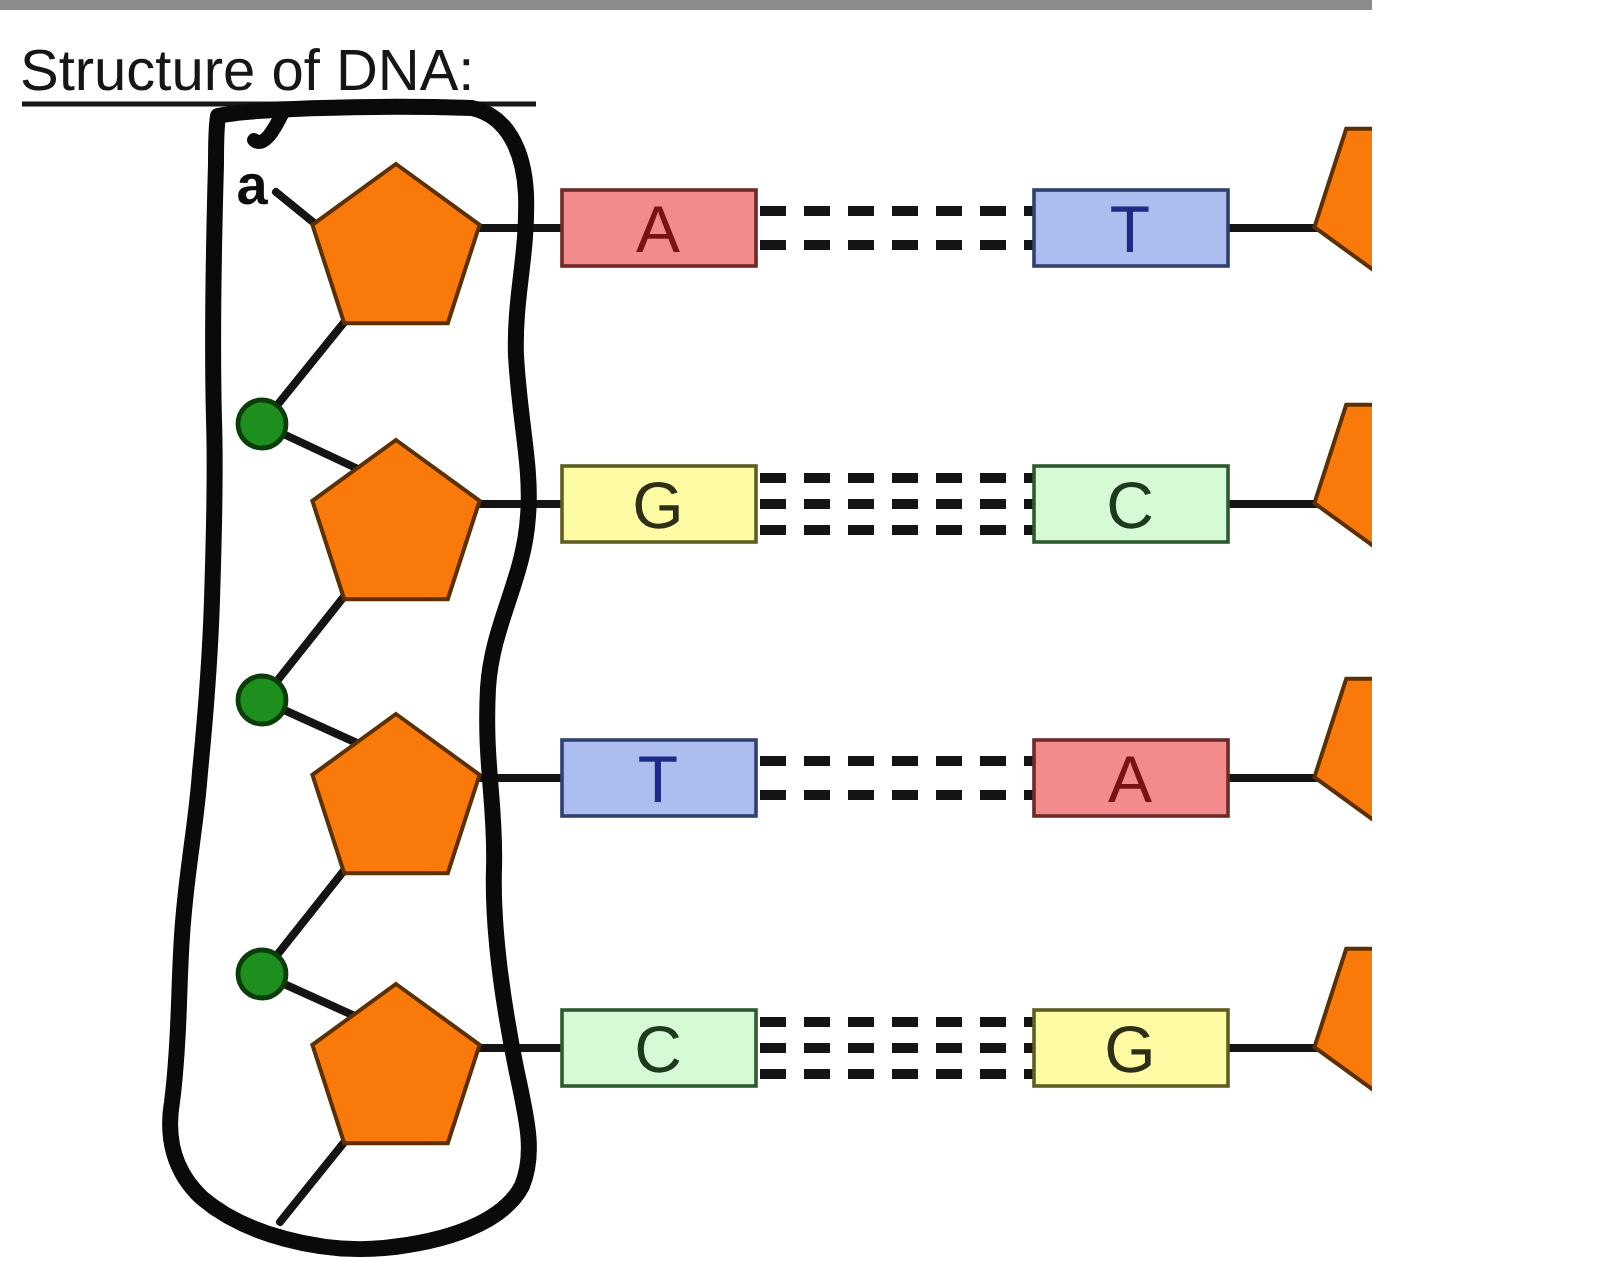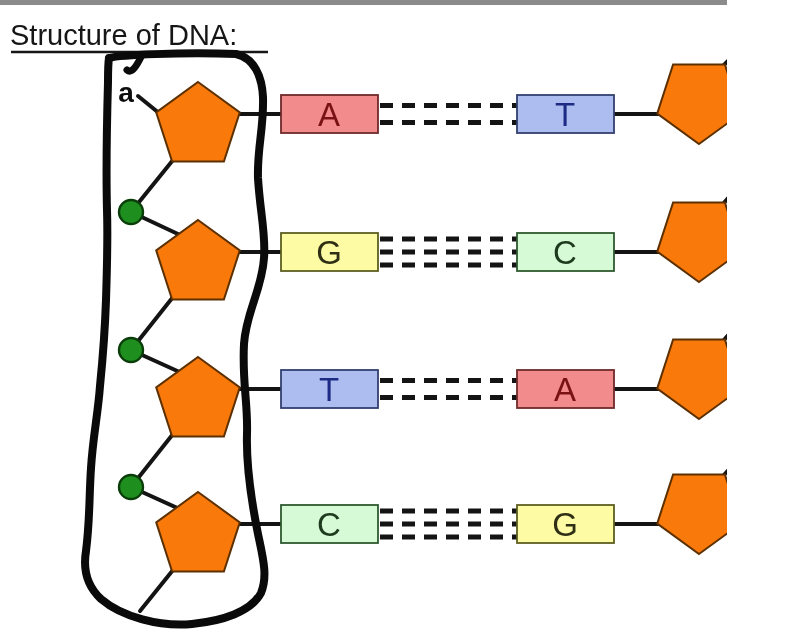--- a/index.html
+++ b/index.html
@@ -1,17 +1,17 @@
 <!DOCTYPE html>
 <html><head>
 <meta charset="utf-8">
 <style>
   html,body{margin:0;padding:0;background:#fff;}
   .stage{position:relative;width:686px;height:631px;background:#ffffff;overflow:hidden;
-         font-family:"Liberation Sans", sans-serif;padding-left:41px;}
+         font-family:"Liberation Sans", sans-serif;}
   svg{position:absolute;left:0;top:0;}
   .title-text{font-size:29px;fill:#161616;}
   .underline{stroke:#161616;stroke-width:2.4;}
   .link{stroke:#141414;stroke-width:4;stroke-linecap:round;fill:none;}
   .bond{stroke-width:5;stroke-dasharray:13 9;}
   .pent{stroke:#5C3000;stroke-width:2;}
   .phos{stroke:#0A3D0A;stroke-width:2.4;}
   .base-box{stroke-width:1.8;}
   .base-letter{font-size:33px;text-anchor:middle;}
   .hand-label{font-size:28px;font-weight:bold;fill:#0d0d0d;text-anchor:middle;}

